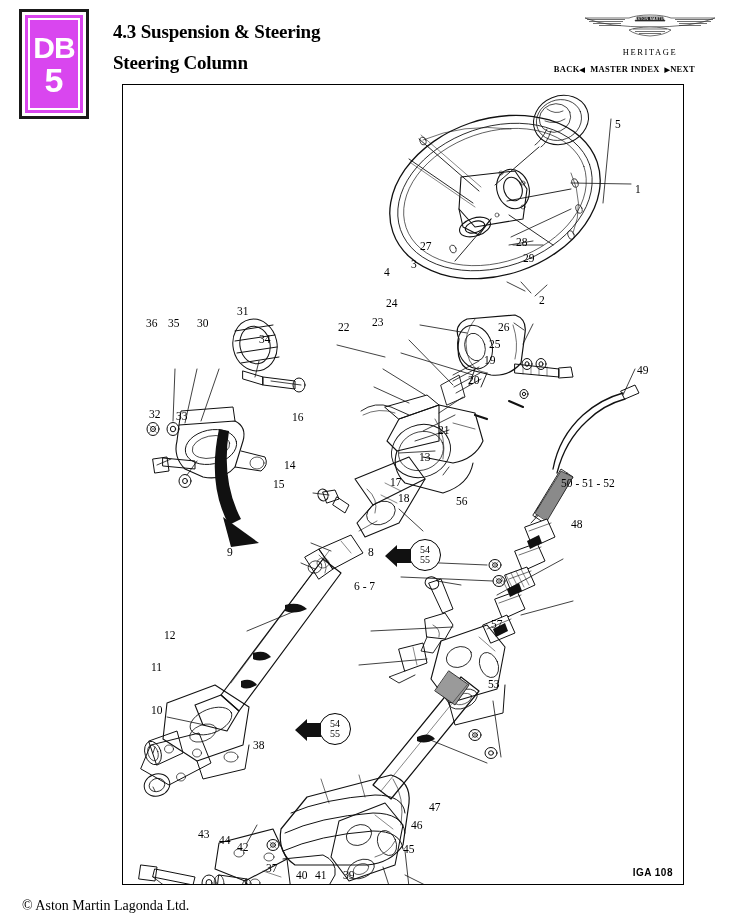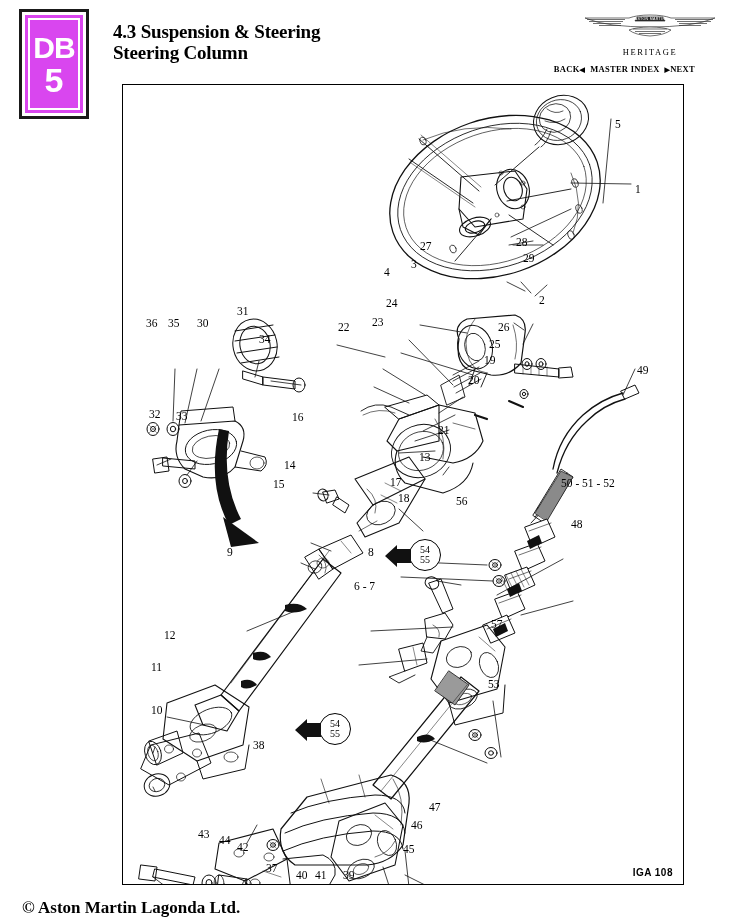--- a/index.html
+++ b/index.html
@@ -52,21 +52,21 @@
   }
 
   #title-block { position: absolute; left: 113px; top: 22px; width: 400px; }
   #title-block .line1, #title-block .line2 {
     font-family: "Liberation Serif", serif;
     font-weight: bold;
     font-size: 19px;
     line-height: 19px;
     letter-spacing: -0.2px;
   }
-  #title-block .line2 { margin-top: 2px; }
+  #title-block .line2 { margin-top: 12px; }
 
   #heritage-logo { position: absolute; left: 575px; top: 8px; width: 150px; text-align: center; }
   #heritage-logo .heritage-text {
     font-family: "Liberation Serif", serif;
     font-size: 8.5px;
     letter-spacing: 1.6px;
     margin-top: 1px;
   }
 
   #nav-bar {
@@ -122,22 +122,21 @@
     display: flex; flex-direction: column;
     align-items: center; justify-content: center;
     font-family: "Liberation Serif", serif;
     font-size: 10px; line-height: 10px;
   }
 
   
   #footer {
     position: absolute; left: 22px; top: 898px;
     font-family: "Liberation Serif", serif;
-    font-size: 17px;
-    font-weight: bold;
+    font-size: 14px;
   }
 </style>
 </head>
 <body>
 
 <div id="header">
 
   <div id="db5-badge">
     <div class="badge-inner">
       <div class="db-text">DB</div>

